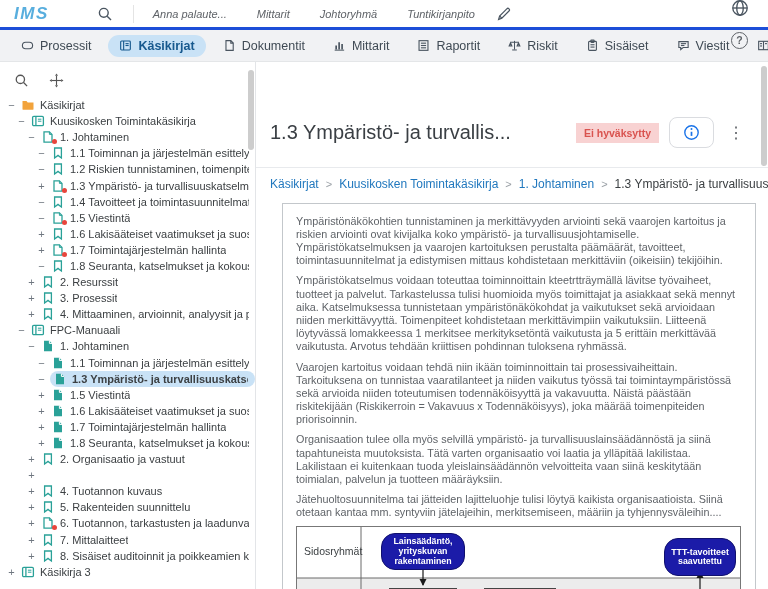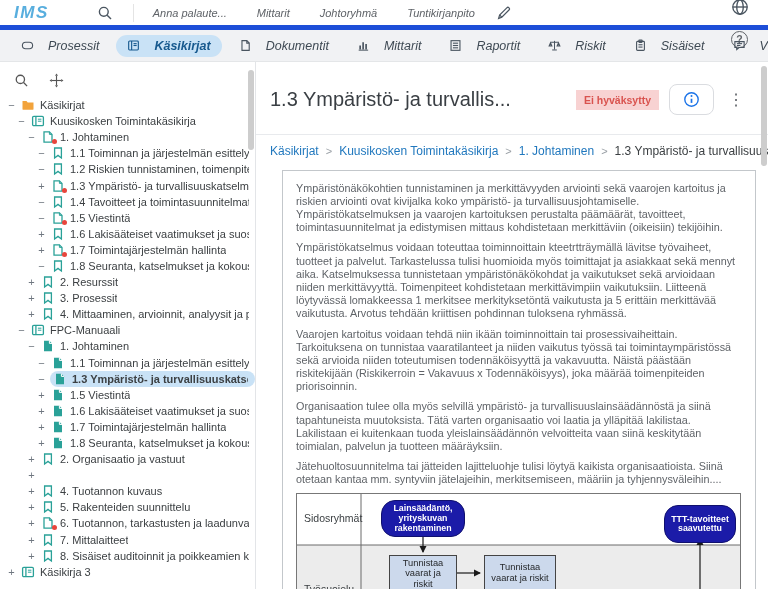--- a/index.html
+++ b/index.html
@@ -5,55 +5,55 @@
   html,body{margin:0;padding:0;width:768px;height:589px;overflow:hidden;
     font-family:"Liberation Sans",sans-serif;background:#fff;color:#3c4043;}
   *{box-sizing:border-box;}
   :root{
     --teal:#2aa198; --orange:#f2a33c; --sel:#c9e2f6; --link:#2178be;
     --badge-bg:#f8d2d2; --badge-tx:#d9534f; --navy:#1b1ba8; --boxblue:#ccd9ec;
     --activetab-tx:#17598e;
   }
   svg{display:block;}
   
-  .topbar{height:30px;display:flex;align-items:center;border-bottom:5px solid #1d4ed8;padding:0 12px;background:#fff;}
+  .topbar{height:30px;display:flex;align-items:center;border-bottom:3px solid #1d4ed8;padding:0 12px;background:#fff;}
   .logo{color:#58aede;font-size:17px;font-weight:bold;font-style:italic;letter-spacing:1.5px;margin:0 0 0 2px;}
   .tb-search{margin:0 16px 0 48px;color:#4a5560;cursor:pointer;}
   .vdiv{width:1px;height:18px;background:#e4e4e4;margin:0 4px;}
   .menu-item{font-size:11px;color:#5f6368;padding:0 15px;cursor:pointer;white-space:nowrap;font-style:italic;}
   .pencil{color:#4a5560;margin-left:6px;}
   .tb-right{margin-left:auto;display:flex;align-items:flex-start;gap:15px;flex-direction:column;}
   .lang{font-size:11.5px;color:#3c4043;display:flex;align-items:center;gap:3px;}
   .caret{font-size:8px;color:#5f6368;}
   .circle-q{width:17px;height:17px;border:1.4px solid #5f6368;border-radius:50%;display:flex;align-items:center;justify-content:center;font-size:10.5px;color:#5f6368;font-weight:bold;}
   .avatar{width:25px;height:25px;border:1px solid #c4c7cc;border-radius:50%;display:flex;align-items:center;justify-content:center;font-size:9.5px;color:#5f6368;}
   
   .tabbar{height:32px;background:#f1f2f4;display:flex;align-items:center;padding:0 10px;gap:6px;border-bottom:1px solid #e4e6e8;}
-  .tab{display:flex;align-items:center;gap:14px;font-size:12.5px;font-weight:500;color:#3f4a54;padding:4px 11px;border-radius:14px;cursor:pointer;white-space:nowrap;font-style:italic;}
+  .tab{display:flex;align-items:center;gap:6px;font-size:12.5px;font-weight:500;color:#3f4a54;padding:4px 11px;border-radius:14px;cursor:pointer;white-space:nowrap;}
   .tab.active{background:var(--sel);color:var(--activetab-tx);font-weight:bold;}
   .ticon{color:#4a5560;}
   .tab.active .ticon{color:var(--activetab-tx);}
   
   .layout{display:flex;height:527px;}
   .sidebar{width:256px;flex:none;border-right:1px solid #e3e5e8;position:relative;overflow:hidden;background:#fff;}
   .side-tools{display:flex;gap:20px;padding:11px 0 9px 14px;color:#555;}
   .side-tools span{cursor:pointer;}
   .tree{font-size:11px;color:#3c4043;}
   .tree-row{display:flex;align-items:center;height:16.1px;white-space:nowrap;cursor:pointer;}
   .toggle{width:11px;flex:none;text-align:center;color:#6f7780;font-size:11px;margin-right:3px;}
   .lblwrap{display:flex;align-items:center;overflow:hidden;padding:0 6px 0 0;}
   .tree-row.selected .lblwrap{background:var(--sel);border-radius:8px;padding:1px 7px 1px 2px;font-weight:bold;}
   .ticn{width:14px;height:14px;flex:none;margin:0 5px 0 1px;position:relative;color:var(--teal);}
   .i-folder{color:var(--orange);}
   .dot{position:absolute;width:5px;height:5px;background:#e8453c;border-radius:50%;right:-2px;bottom:0;}
   .tlbl{overflow:hidden;}
   .sb-scroll{position:absolute;right:1px;top:8px;width:6px;height:80px;background:#cdcdcd;border-radius:3px;}
   
   .main{flex:1;position:relative;overflow:hidden;background:#fff;}
-  .main-header{display:flex;align-items:center;gap:10px;padding:13px 20px 9px 14px;}
+  .main-header{display:flex;align-items:center;gap:10px;padding:1px 20px 9px 14px;margin-top:45px;}
   .page-title{font-size:20px;font-weight:500;color:#3a3f44;flex:1;white-space:nowrap;overflow:hidden;}
   .badge{background:var(--badge-bg);color:var(--badge-tx);font-size:10.5px;font-weight:bold;padding:4px 8px;border-radius:0;white-space:nowrap;}
   .info-btn{border:1px solid #dadce0;border-radius:8px;width:45px;height:31px;display:flex;align-items:center;justify-content:center;cursor:pointer;background:#fff;}
   .kebab{font-size:16px;color:#5f6368;cursor:pointer;padding:0 4px;}
   .header-divider{border-bottom:1px solid #e8eaed;}
   .breadcrumb{padding:9px 14px;font-size:12px;display:flex;gap:7px;align-items:center;white-space:nowrap;overflow:hidden;}
   .crumb{color:var(--link);cursor:pointer;}
   .crumb.current{color:#3c4043;cursor:default;}
   .crumb-sep{color:#9aa0a6;font-size:11px;}
   .content-box{margin:3px 12px 0 26px;border:1px solid #c3c7cb;padding:11px 13px;min-height:440px;}

